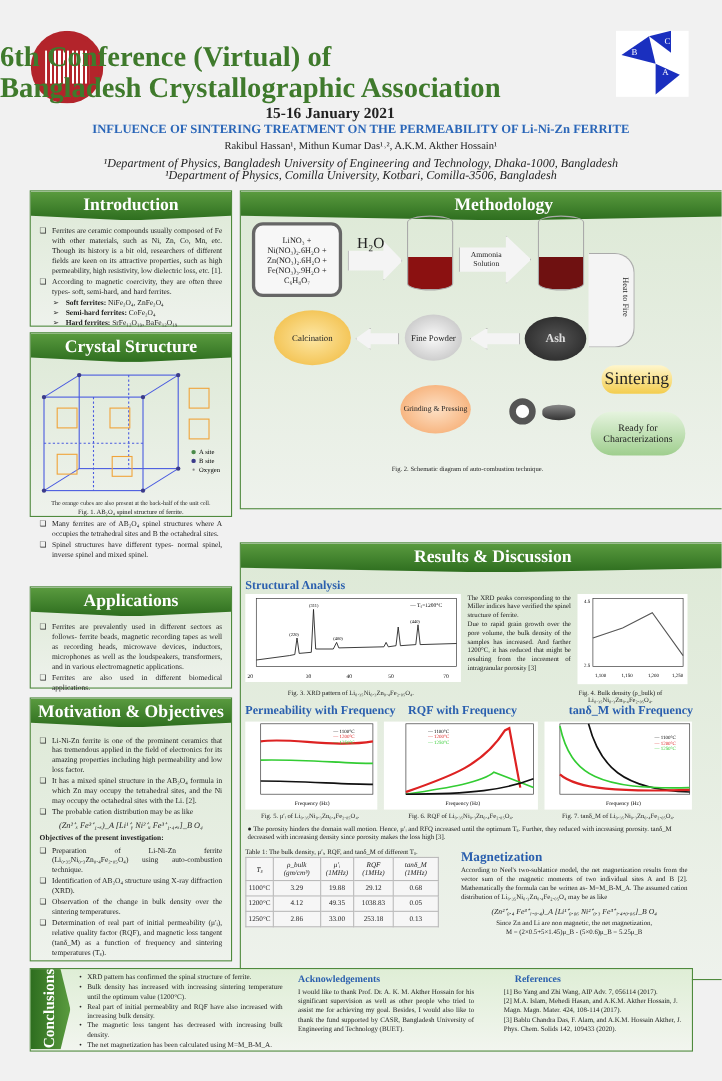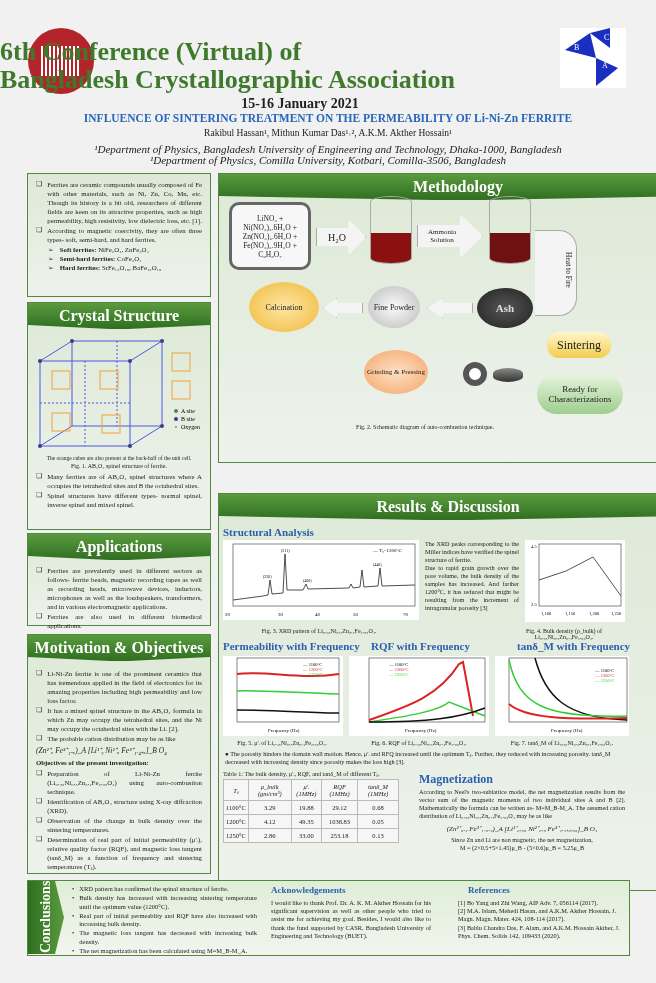--- a/index.html
+++ b/index.html
@@ -43,20 +43,21 @@
 </div>
 <div class="hdr-title" style="top:38px">6th Conference (Virtual) of</div>
 <div class="hdr-title" style="top:66px">Bangladesh Crystallographic Association</div>
 <div class="hdr-date">15-16 January 2021</div>
 <div class="hdr-sub">INFLUENCE OF SINTERING TREATMENT ON THE PERMEABILITY OF Li-Ni-Zn FERRITE</div>
 <div class="hdr-auth">Rakibul Hassan¹, Mithun Kumar Das¹˒², A.K.M. Akther Hossain¹</div>
 <div class="hdr-aff" style="top:143px">¹Department of Physics, Bangladesh University of Engineering and Technology, Dhaka-1000, Bangladesh</div>
 <div class="hdr-aff" style="top:154px">¹Department of Physics, Comilla University, Kotbari, Comilla-3506, Bangladesh</div>
 
 <div class="panel" style="left:27px;top:173px;width:184px;height:124px">
+  <div class="phead">Introduction</div>
   <div class="pbody">
     <div class="bul">
         <span class="m">❏</span>
         <span>Ferrites are ceramic compounds usually composed of Fe with other materials, such as Ni, Zn, Co, Mn, etc. Though its history is a bit old, researchers of different fields are keen on its attractive properties, such as high permeability, high resistivity, low dielectric loss, etc. [1].</span>
       </div>
     <div class="bul">
         <span class="m">❏</span>
         <span>According to magnetic coercivity, they are often three types- soft, semi-hard, and hard ferrites.</span>
       </div>
     <div class="sub">
@@ -67,21 +68,21 @@
         <span>➢</span>
         <span><b>Semi-hard ferrites:</b> <span>CoFe₂O₄</span></span>
       </div>
     <div class="sub">
         <span>➢</span>
         <span><b>Hard ferrites:</b> <span>SrFe₁₂O₁₉, BaFe₁₂O₁₉</span></span>
       </div>
   </div>
 </div>
 
-<div class="panel" style="left:27px;top:302px;width:184px;height:228px">
+<div class="panel" style="left:27px;top:302px;width:184px;height:168px">
   <div class="phead">Crystal Structure</div>
   <svg width="180" height="120" style="display:block;margin:4px 0 0 4px">
     <g stroke="#4a5be0" fill="none" stroke-width="1">
         <rect x="8" y="28" width="90" height="85"></rect>
         <rect x="40" y="8" width="90" height="85"></rect>
         <line x1="8" y1="28" x2="40" y2="8"></line>
         <line x1="98" y1="28" x2="130" y2="8"></line>
         <line x1="8" y1="113" x2="40" y2="93"></line>
         <line x1="98" y1="113" x2="130" y2="93"></line>
       </g>
@@ -150,21 +151,21 @@
         <span>Li-Ni-Zn ferrite is one of the prominent ceramics that has tremendous applied in the field of electronics for its amazing properties including high permeability and low loss factor.</span>
       </div>
     <div class="bul">
         <span class="m">❏</span>
         <span>It has a mixed spinel structure in the AB₂O₄ formula in which Zn may occupy the tetrahedral sites, and the Ni may occupy the octahedral sites with the Li. [2].</span>
       </div>
     <div class="bul">
         <span class="m">❏</span>
         <span>The probable cation distribution may be as like</span>
       </div>
-    <div style="font-style:italic;font-size:7.5px;margin:3px 0">(Zn²⁺ₓ Fe³⁺₁₋ₓ)_A [Li¹⁺ᵧ Ni²⁺ᵤ Fe³⁺₁.₄₊ₓ]_B O₄</div>
+    <div style="text-align:center;font-style:italic;font-size:7.5px;margin:3px 0">(Zn²⁺ₓ Fe³⁺₁₋ₓ)_A [Li¹⁺ᵧ Ni²⁺ᵤ Fe³⁺₁.₄₊ₓ]_B O₄</div>
     <div style="font-weight:bold;margin-bottom:2px">Objectives of the present investigation:</div>
     <div class="bul">
         <span class="m">❏</span>
         <span>Preparation of Li-Ni-Zn ferrite (Li₀.₃₅Ni₀.₃Zn₀.₄Fe₂.₀₅O₄) using auto-combustion technique.</span>
       </div>
     <div class="bul">
         <span class="m">❏</span>
         <span>Identification of AB₂O₄ structure using X-ray diffraction (XRD).</span>
       </div>
     <div class="bul">
@@ -181,36 +182,36 @@
 <div class="panel" style="left:218px;top:173px;width:480px;height:290px">
   <div class="phead">Methodology</div>
   <div class="node" style="left:10px;top:28px;width:82px;height:68px;border:3px solid #666;border-radius:10px;background:#f7f7f7;flex-direction:column;font-size:7.5px;line-height:9px">
     <div>LiNO₃ +</div>
       <div>Ni(NO₃)₂.6H₂O +</div>
       <div>Zn(NO₃)₂.6H₂O +</div>
       <div>Fe(NO₃)₃.9H₂O +</div>
       <div>C₆H₈O₇</div>
   </div>
   <div class="arrowR" style="left:97px;top:45px;width:50px;height:36px"></div>
-  <div class="node" style="left:103px;top:55px;width:30px;height:16px;font-size:10px">H₂O</div>
+  <div class="node" style="left:103px;top:40px;width:30px;height:16px;font-size:14px">H₂O</div>
   <div class="abs" style="left:151px;top:22px;width:42px;height:68px;border:1px solid #aaa;border-radius:21px/6px;background:linear-gradient(transparent 55%,#8b1111 55%)"></div>
   <div class="arrowR" style="left:198px;top:40px;width:66px;height:44px"></div>
   <div class="node" style="left:200px;top:52px;width:46px;height:20px;font-size:7px;line-height:8px">Ammonia Solution</div>
   <div class="abs" style="left:270px;top:22px;width:42px;height:68px;border:1px solid #aaa;border-radius:21px/6px;background:linear-gradient(transparent 55%,#6f1111 55%)"></div>
   <div class="abs" style="left:316px;top:56px;width:42px;height:86px;border:1px solid #aaa;border-left:none;border-radius:0 18px 18px 0;background:#f4f4f4"></div>
   <div class="node" style="left:330px;top:90px;width:40px;height:12px;transform:rotate(90deg);font-size:7.5px">Heat to Fire</div>
   <div class="node" style="left:258px;top:114px;width:56px;height:40px;border-radius:50%;background:radial-gradient(#555,#222);color:#ddd;font-size:11px;font-weight:bold">Ash</div>
   <div class="arrowR" style="left:208px;top:124px;width:46px;height:20px;transform:scaleX(-1)"></div>
   <div class="node" style="left:149px;top:112px;width:52px;height:42px;border-radius:50%;background:radial-gradient(#fafafa,#bbb);font-size:8px">Fine Powder</div>
   <div class="arrowR" style="left:104px;top:124px;width:40px;height:20px;transform:scaleX(-1)"></div>
   <div class="node" style="left:30px;top:108px;width:70px;height:50px;border-radius:50%;background:radial-gradient(#fde7a4,#f0b83a);font-size:8px">Calcination</div>
   <div class="node" style="left:145px;top:176px;width:64px;height:44px;border-radius:50%;background:radial-gradient(#fde0c4,#f5a567);font-size:7px">Grinding &amp; Pressing</div>
   <div class="abs" style="left:244px;top:188px;width:24px;height:24px;border-radius:50%;border:6px solid #555;background:#fff"></div>
   <div class="abs" style="left:274px;top:194px;width:30px;height:14px;border-radius:50%/40%;background:linear-gradient(#888,#333)"></div>
-  <div class="node" style="left:328px;top:158px;width:64px;height:26px;border-radius:12px;background:linear-gradient(#fff6cc,#f3cd4e);font-size:12px">Sintering</div>
+  <div class="node" style="left:328px;top:158px;width:64px;height:26px;border-radius:12px;background:linear-gradient(#fff6cc,#f3cd4e);font-size:16px">Sintering</div>
   <div class="node" style="left:318px;top:200px;width:86px;height:40px;border-radius:20px;background:linear-gradient(#e6f4df,#9fce8e);font-size:9px">Ready for Characterizations</div>
   <div class="cap abs" style="left:0;top:248px;width:412px">Fig. 2. Schematic diagram of auto-combustion technique.</div>
 </div>
 
 <div class="panel" style="left:218px;top:493px;width:460px;height:398px">
   <div class="phead">Results &amp; Discussion</div>
   <div class="sec-h abs" style="left:4px;top:32px">Structural Analysis</div>
   <svg class="abs" style="left:4px;top:46px;background:#fff" width="196" height="80">
     <rect x="10" y="4" width="182" height="62" fill="none" stroke="#333" stroke-width=".6"></rect>
     <polyline fill="none" stroke="#222" stroke-width=".8" points="10,60 40,56 45,55 47,40 49,54 60,53 62,14 64,50 80,50 83,44 85,49 126,48 128,44 130,48 137,47 139,30 141,47 155,46 157,28 159,46 192,45"></polyline>

